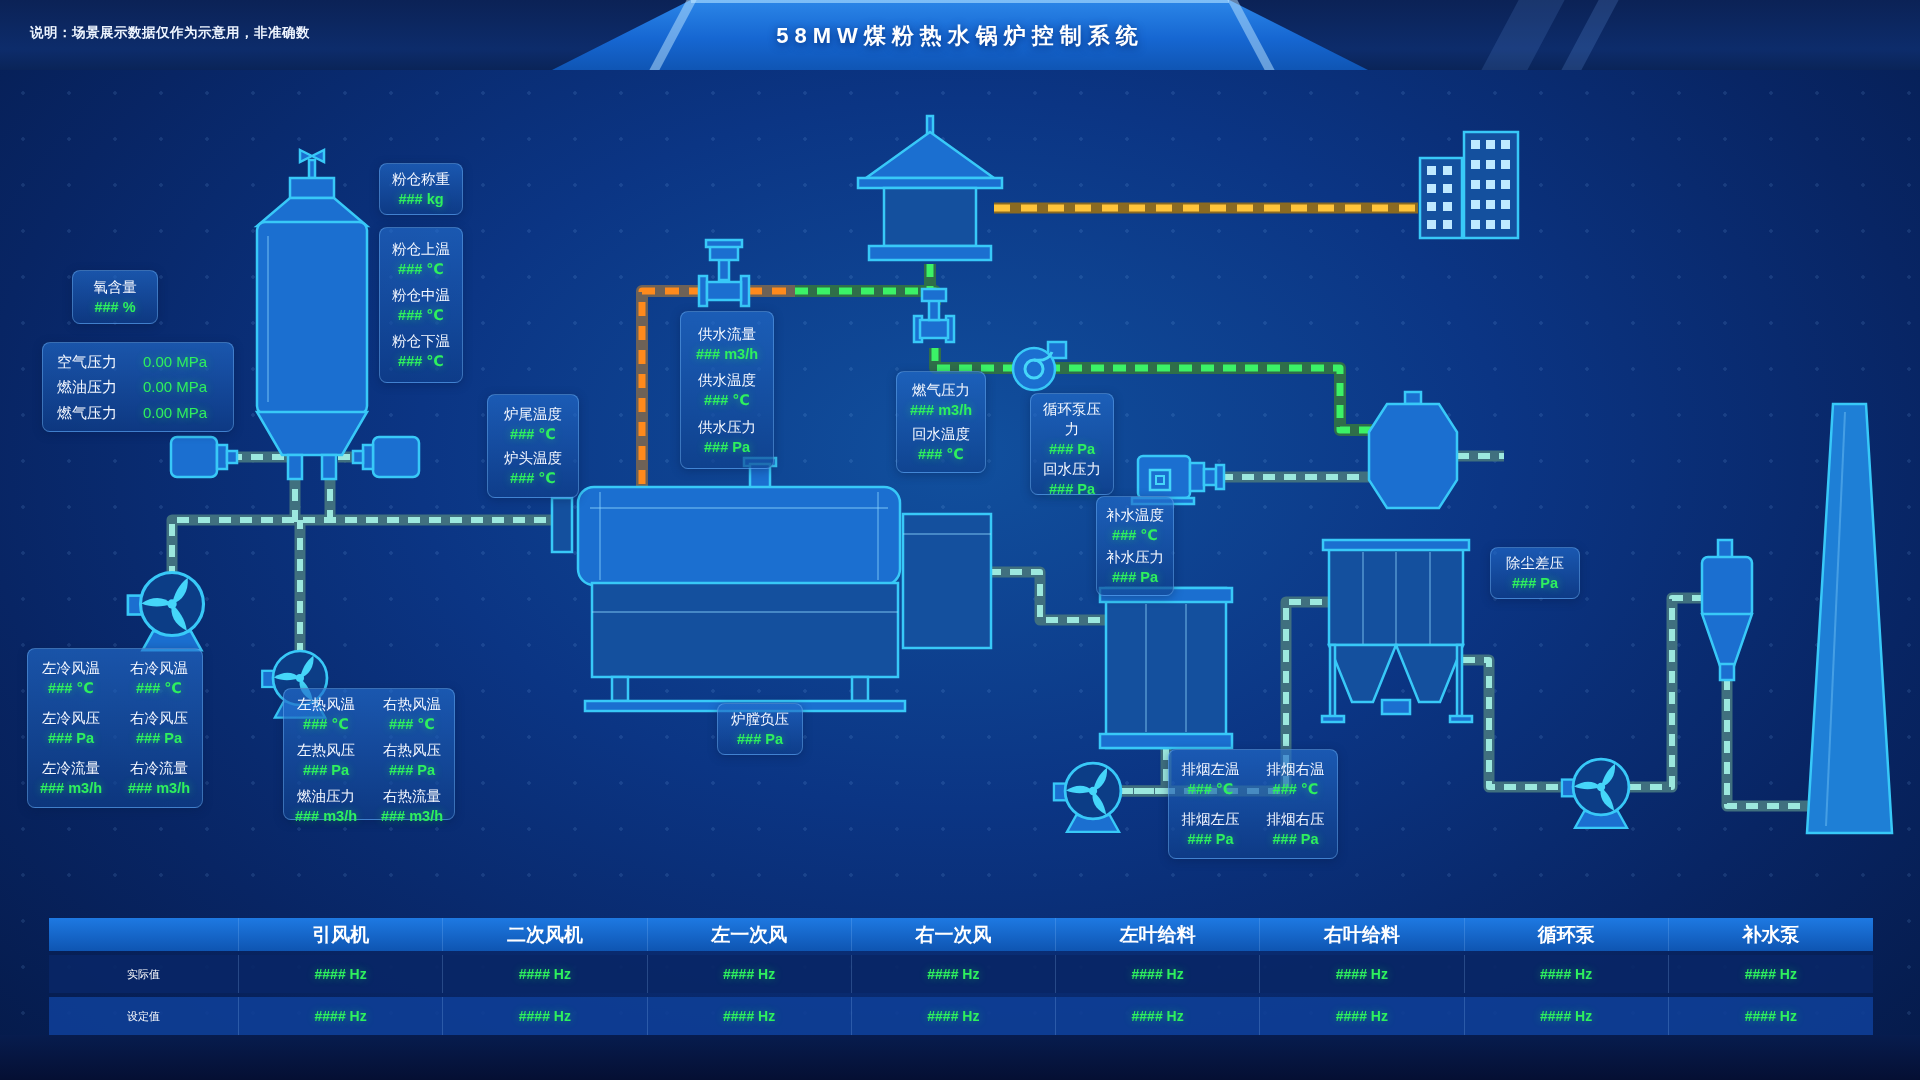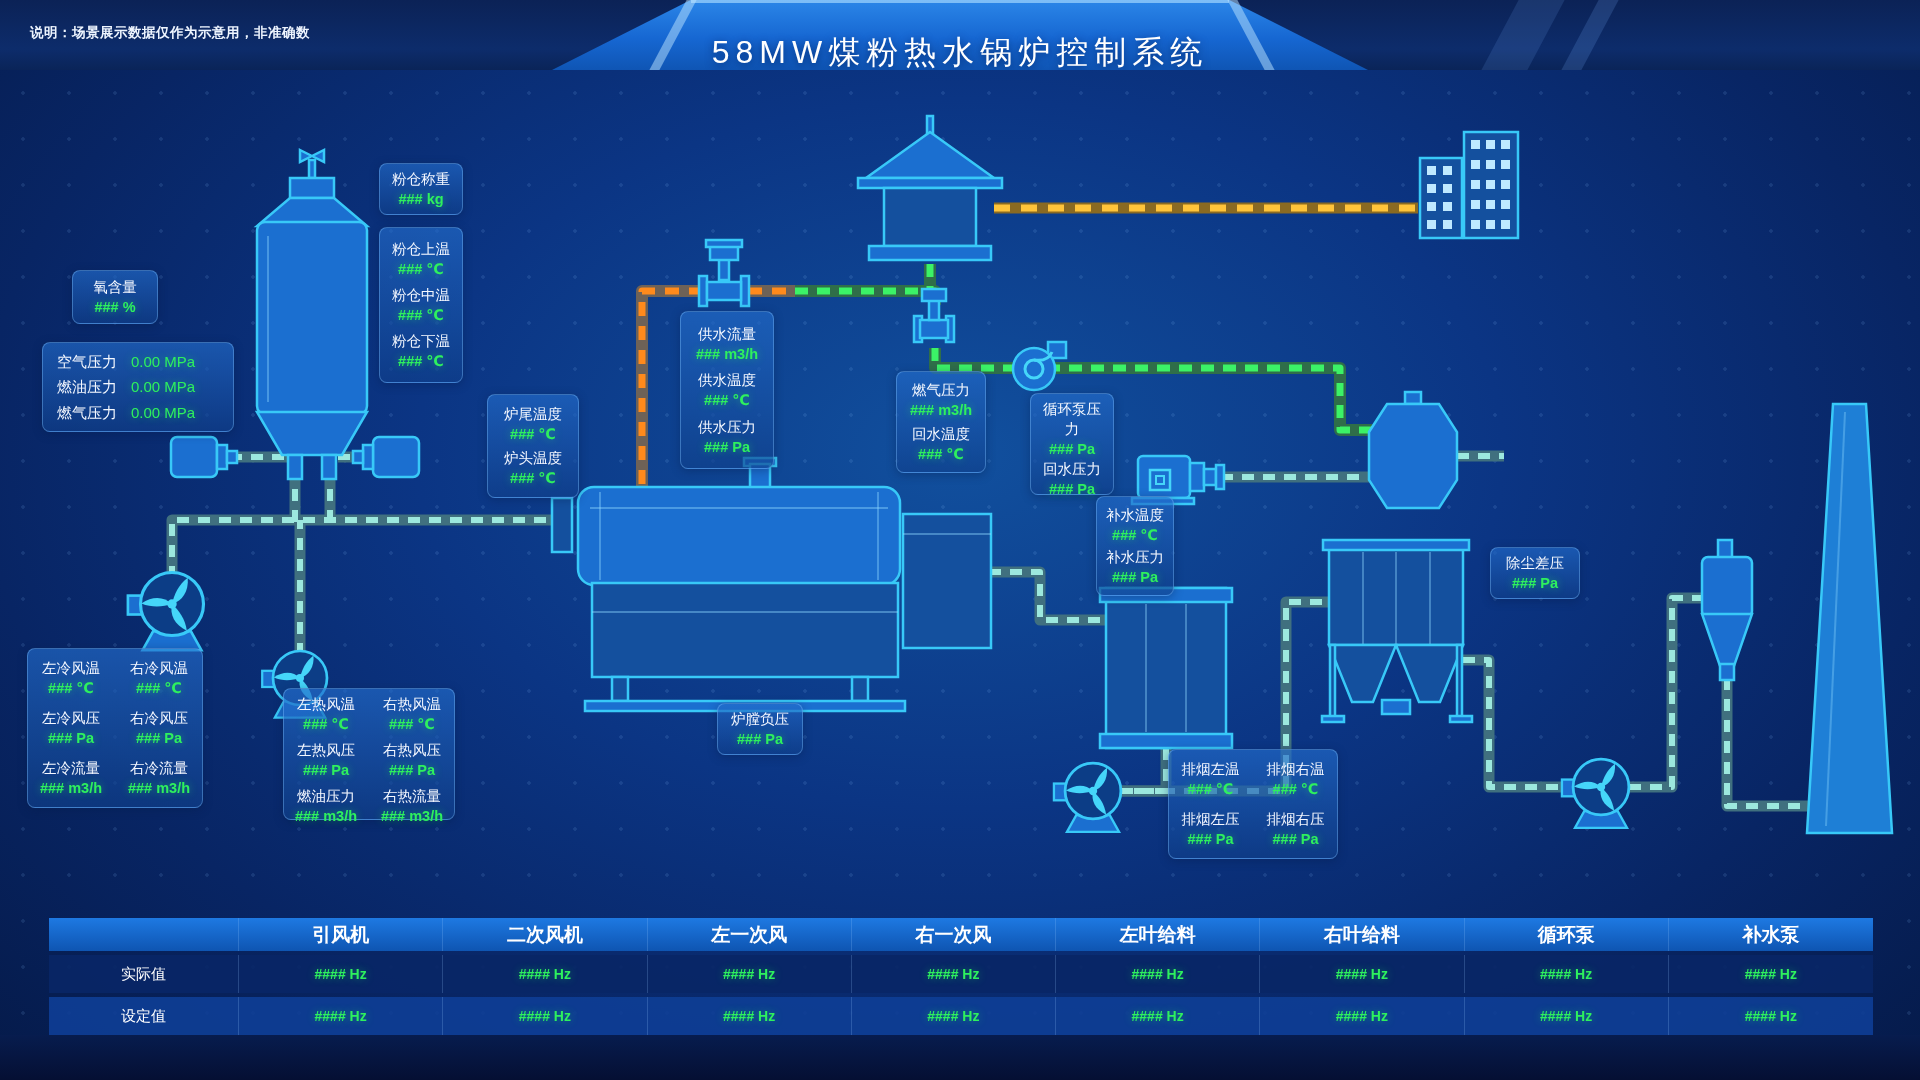--- a/index.html
+++ b/index.html
@@ -38,22 +38,22 @@
   }
   .streak{position:absolute;top:-10px;height:90px;width:10px;background:rgba(190,230,255,.5);transform:skewX(-28deg);}
   .streak.s1{left:668px}
   .streak.s2{left:1246px;transform:skewX(28deg)}
   .streak.s3{left:1500px;width:46px;background:rgba(120,180,255,.14)}
   .streak.s4{left:1580px;width:20px;background:rgba(120,180,255,.18)}
   .header .note{
     position:absolute;left:30px;top:24px;color:#eef5ff;font-size:13.5px;font-weight:bold;letter-spacing:.5px;
   }
   .header .title{
-    position:absolute;left:0;top:16px;width:100%;height:70px;line-height:72px;text-align:center;
-    color:#ffffff;font-size:32px;font-weight:normal;letter-spacing:6px;
+    position:absolute;left:0;top:0;width:100%;height:70px;line-height:72px;text-align:center;
+    color:#ffffff;font-size:22px;font-weight:bold;letter-spacing:6px;
     text-shadow:0 2px 8px rgba(3,40,110,.9);
   }
   
   svg.scene{position:absolute;left:0;top:0;z-index:1}
   .eq{stroke:var(--cyan);stroke-width:2.5;fill:#14509e}
   .eq-bright{stroke:var(--cyan);stroke-width:2.5;fill:#1b6fd0}
   .eq-line{stroke:#8fd9ff;stroke-width:1.4;fill:none;opacity:.55}
   .win{fill:#bfe9ff;stroke:none}
   
   .pb-teal{stroke:#40707f;stroke-width:11;fill:none;stroke-linejoin:round}
@@ -70,37 +70,37 @@
     background:linear-gradient(180deg,rgba(35,108,203,.66),rgba(16,64,140,.66));
     border:1px solid rgba(125,193,255,.4);border-radius:8px;
     display:flex;flex-direction:column;justify-content:space-evenly;align-items:center;
     padding:5px 6px;box-shadow:0 2px 10px rgba(5,25,70,.35);
   }
   .pair{text-align:center;line-height:20px}
   .pair .l{display:block;color:#f4f8ff;font-size:14.5px}
   .pair .v{display:block;color:var(--green);font-size:14.5px;font-weight:bold;text-shadow:0 0 8px rgba(46,240,94,.45)}
   .grid2{display:grid;grid-template-columns:1fr 1fr;column-gap:14px;row-gap:6px;justify-items:center;align-content:space-evenly}
   .inline-rows{align-items:stretch;justify-content:space-evenly}
-  .inline-rows .row{display:flex;gap:14px;line-height:24px;padding:0 8px}
+  .inline-rows .row{display:flex;gap:26px;line-height:24px;padding:0 8px}
   .inline-rows .row .l{color:#f4f8ff;font-size:15px}
   .inline-rows .row .v{color:var(--green);font-size:15px;font-weight:normal;text-shadow:0 0 8px rgba(46,240,94,.45)}
   
   .freq-table{position:absolute;left:49px;top:918px;width:1824px;z-index:8}
   .trow{display:grid;grid-template-columns:190px repeat(8,1fr)}
   .thead{height:33px;background:linear-gradient(180deg,#1e79e2,#0e55b2);}
   .thead .tcell{color:#ffffff;font-size:19px;font-weight:bold}
   .tdata{height:38px;margin-top:4px}
   .tdata.r1{background:rgba(9,38,102,.92)}
   .tdata.r2{background:rgba(14,62,150,.9)}
   .tcell{
     display:flex;align-items:center;justify-content:center;
     border-right:1px solid rgba(150,200,255,.22);
   }
   .tcell:last-child{border-right:none}
-  .rowlabel{color:#ffffff;font-size:15px}
+  .rowlabel{color:#ffffff;font-size:11px}
   .tval{color:var(--green);font-size:14px;font-weight:bold;text-shadow:0 0 8px rgba(46,240,94,.4)}
   .footer-strip{
     position:absolute;left:0;top:1035px;width:1920px;height:45px;z-index:7;
     background:linear-gradient(180deg,#071c4e,#050f33);
   }
 </style>
 </head>
 <body>
 
 <div class="stage">

